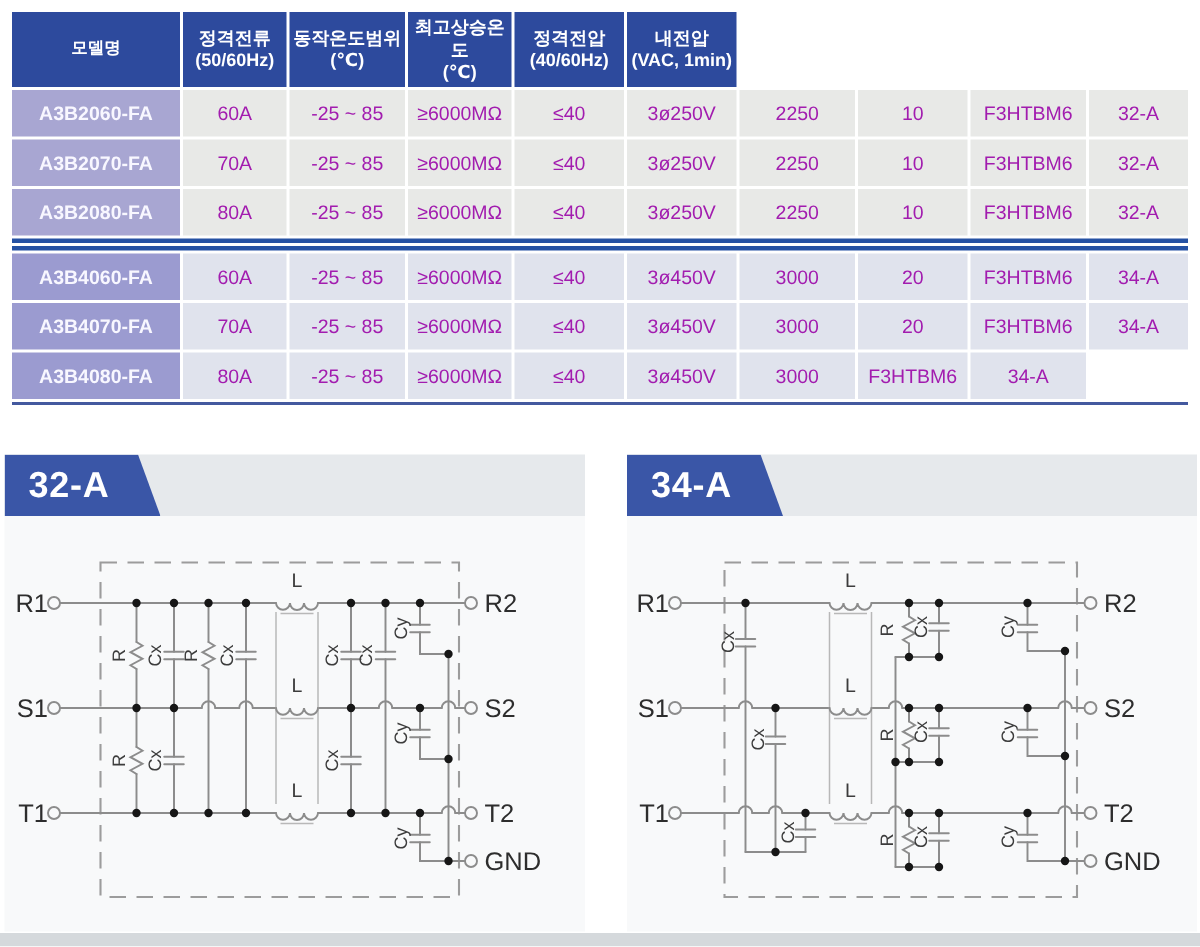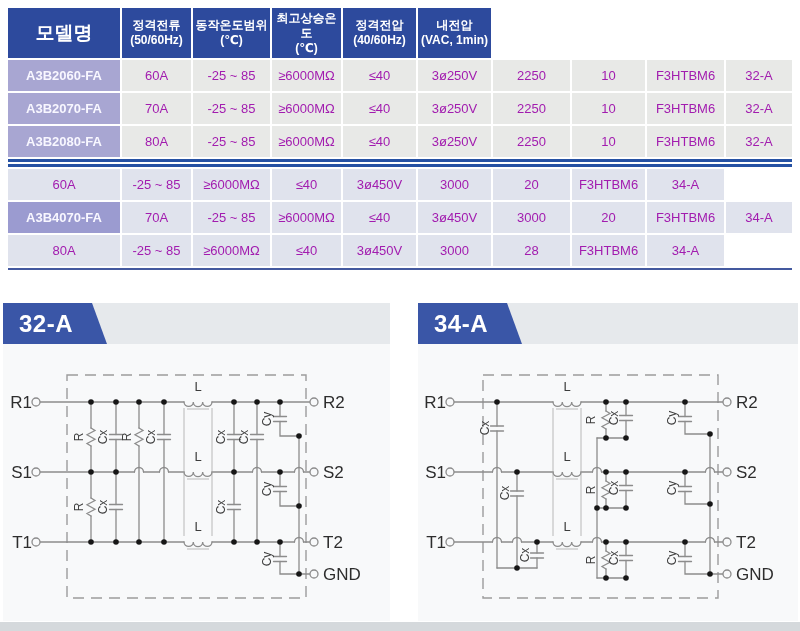--- a/index.html
+++ b/index.html
@@ -8,21 +8,21 @@
 
   
   .spec-table{position:absolute;left:8px;top:8px;width:784px}
   .trow{display:grid;grid-template-columns:112px 69px 77px 69px 73px 73px 77px 73px 77px 66px;
         column-gap:2px;margin-bottom:2px}
   .trow.head{height:50px}
   .trow.body{height:31px}
   .cell{display:flex;align-items:center;justify-content:center;text-align:center;box-sizing:border-box}
   .head .cell{background:var(--header-bg);color:#fff;font-weight:bold;font-size:12px;
               line-height:1.25;white-space:pre-line}
-  .head .cell.model{font-size:19px}
+  .head .cell.model{font-size:11px}
   .body .cell{font-size:13px;color:#a21caf}
   .g1 .cell{background:var(--row-bg-250v)}
   .g2 .cell{background:var(--row-bg-450v)}
   .g1 .cell.model{background:var(--model-bg-250v);color:#f8f7ff;font-weight:600}
   .g2 .cell.model{background:var(--model-bg-450v);color:#f8f7ff;font-weight:600}
   .gsep{height:8px;margin-bottom:2px;background:#fff;box-sizing:border-box;
         border-top:3px solid var(--separator);border-bottom:3px solid var(--separator)}
   .tbottom{height:2px;background:#44599f;margin-top:1px}
 
   
@@ -96,20 +96,21 @@
       <div class="cell">≥6000MΩ</div>
       <div class="cell">≤40</div>
       <div class="cell">3ø250V</div>
       <div class="cell">2250</div>
       <div class="cell">10</div>
       <div class="cell">F3HTBM6</div>
       <div class="cell">32-A</div>
     </div>
     <div class="gsep"></div>
     <div class="trow body g2">
+      <div class="cell model">A3B4060-FA</div>
       <div class="cell">60A</div>
       <div class="cell">-25 ~ 85</div>
       <div class="cell">≥6000MΩ</div>
       <div class="cell">≤40</div>
       <div class="cell">3ø450V</div>
       <div class="cell">3000</div>
       <div class="cell">20</div>
       <div class="cell">F3HTBM6</div>
       <div class="cell">34-A</div>
     </div>
@@ -119,27 +120,27 @@
       <div class="cell">-25 ~ 85</div>
       <div class="cell">≥6000MΩ</div>
       <div class="cell">≤40</div>
       <div class="cell">3ø450V</div>
       <div class="cell">3000</div>
       <div class="cell">20</div>
       <div class="cell">F3HTBM6</div>
       <div class="cell">34-A</div>
     </div>
     <div class="trow body g2">
+      <div class="cell model">A3B4080-FA</div>
       <div class="cell">80A</div>
       <div class="cell">-25 ~ 85</div>
       <div class="cell">≥6000MΩ</div>
       <div class="cell">≤40</div>
       <div class="cell">3ø450V</div>
       <div class="cell">3000</div>
-      <div class="cell">28</div>
       <div class="cell">F3HTBM6</div>
       <div class="cell">34-A</div>
     </div>
     <div class="tbottom"></div>
   </div>
 
 <div class="badge-strip" id="strip-left">
   <div class="badge">32-A</div>
 </div>
 <div class="badge-strip" id="strip-right">

